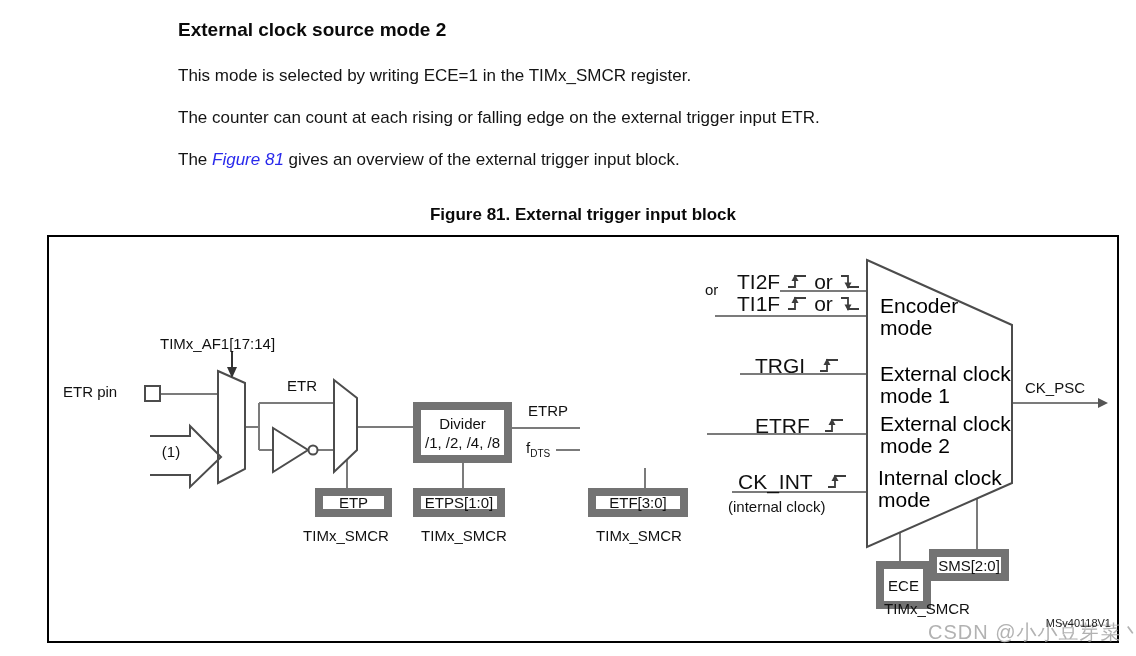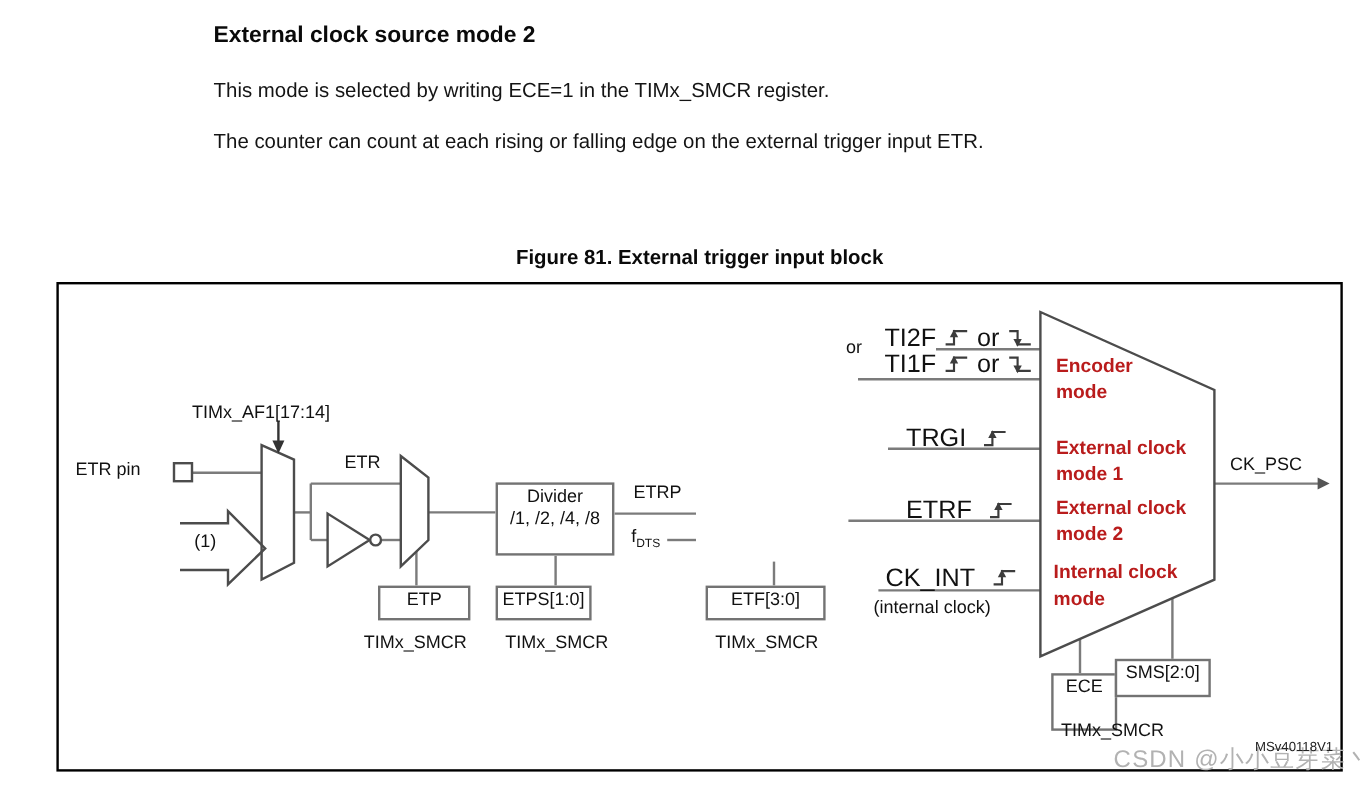--- a/index.html
+++ b/index.html
@@ -14,39 +14,40 @@
   .figlink { color:#2929ec; font-style:italic; text-decoration:none; cursor:pointer; }
   .caption { position:absolute; left:47px; top:205px; width:1072px; text-align:center;
              font-size:17px; font-weight:bold; color:#0a0a0a; }
   .frame { position:absolute; left:47px; top:235px; width:1072px; height:408px;
            border:2px solid #000; background:#fff; }
   .frame svg.canvas { position:absolute; left:0; top:0; }
   .lbl { position:absolute; font-size:15px; color:#111; white-space:nowrap; }
   .row { position:absolute; display:flex; align-items:center; font-size:21px; color:#111; white-space:nowrap; }
   .gap7 > * { margin-right:7px; } .gap7 > *:last-child { margin-right:0; }
   .gap14 > * { margin-right:14px; } .gap14 > *:last-child { margin-right:0; }
-  .box { position:absolute; border:2px solid #737373; background:#fff;
-         display:flex; flex-direction:column; align-items:center; justify-content:flex-start;
+  .box { position:absolute; border:8px solid #737373; background:#fff;
+         display:flex; flex-direction:column; align-items:center; justify-content:center;
          font-size:15px; color:#111; line-height:19px; white-space:nowrap; }
-  .two-line { position:absolute; font-size:16px; line-height:22px; color:#b91c1c; white-space:nowrap;font-weight:bold; }
+  .two-line { position:absolute; font-size:21px; line-height:22px; color:#000000; white-space:nowrap; }
   .smcr { position:absolute; width:100px; text-align:center; font-size:15px; color:#111; white-space:nowrap; }
   .msv { position:absolute; right:6px; top:380px; font-size:11px; color:#222; z-index:3; }
   sub { font-size:10px; }
   .watermark { position:absolute; left:928px; top:619px; font-size:20px; color:#b2b2b2;
                z-index:2; white-space:nowrap; letter-spacing:1px; }
   svg.edge { display:block; }
 </style>
 </head>
 <body>
 
 <div class="page">
 
   <div class="heading">External clock source mode 2</div>
   <div class="body-par p1">This mode is selected by writing ECE=1 in the TIMx_SMCR register.</div>
   <div class="body-par p2">The counter can count at each rising or falling edge on the external trigger input ETR.</div>
+  <div class="body-par p3"><span>The </span><a class="figlink">Figure 81</a><span> gives an overview of the external trigger input block.</span></div>
 
   <div class="caption">Figure 81. External trigger input block</div>
 
   <div class="frame">
 
     <svg class="canvas" width="1068" height="404" viewBox="0 0 1068 404">
 
       <g stroke="#7b7b7b" stroke-width="2" fill="none">
         <path d="M111,157 H169"></path>
         <path d="M196,190 H210"></path>
@@ -99,21 +100,21 @@
     <div class="lbl" style="left:238px; top:140px;">ETR</div>
 
     <div class="box" style="left:364px; top:165px; width:99px; height:61px;">
       <div>Divider</div>
       <div>/1, /2, /4, /8</div>
     </div>
     <div class="lbl" style="left:479px; top:165px;">ETRP</div>
     <div class="lbl" style="left:477px; top:202px;"><span>f</span><sub>DTS</sub></div>
 
     <div class="box" style="left:266px; top:251px; width:77px; height:29px;">ETP</div>
-    <div class="box" style="left:364px; top:251px; width:80px; height:29px;">ETPS[1:0]</div>
+    <div class="box" style="left:364px; top:251px; width:92px; height:29px;">ETPS[1:0]</div>
     <div class="box" style="left:539px; top:251px; width:100px; height:29px;">ETF[3:0]</div>
     <div class="smcr" style="left:247px; top:290px;">TIMx_SMCR</div>
     <div class="smcr" style="left:365px; top:290px;">TIMx_SMCR</div>
     <div class="smcr" style="left:540px; top:290px;">TIMx_SMCR</div>
 
     <div class="lbl" style="left:656px; top:44px;">or</div>
     <div class="row gap7" style="left:688px; top:33px;">
       <span>TI2F</span>
       <svg class="edge" width="20" height="18" viewBox="0 0 20 18">
           <polyline points="1,14 8,14 8,3 19,3" fill="none" stroke="#3c3c3c" stroke-width="1.8"></polyline>

